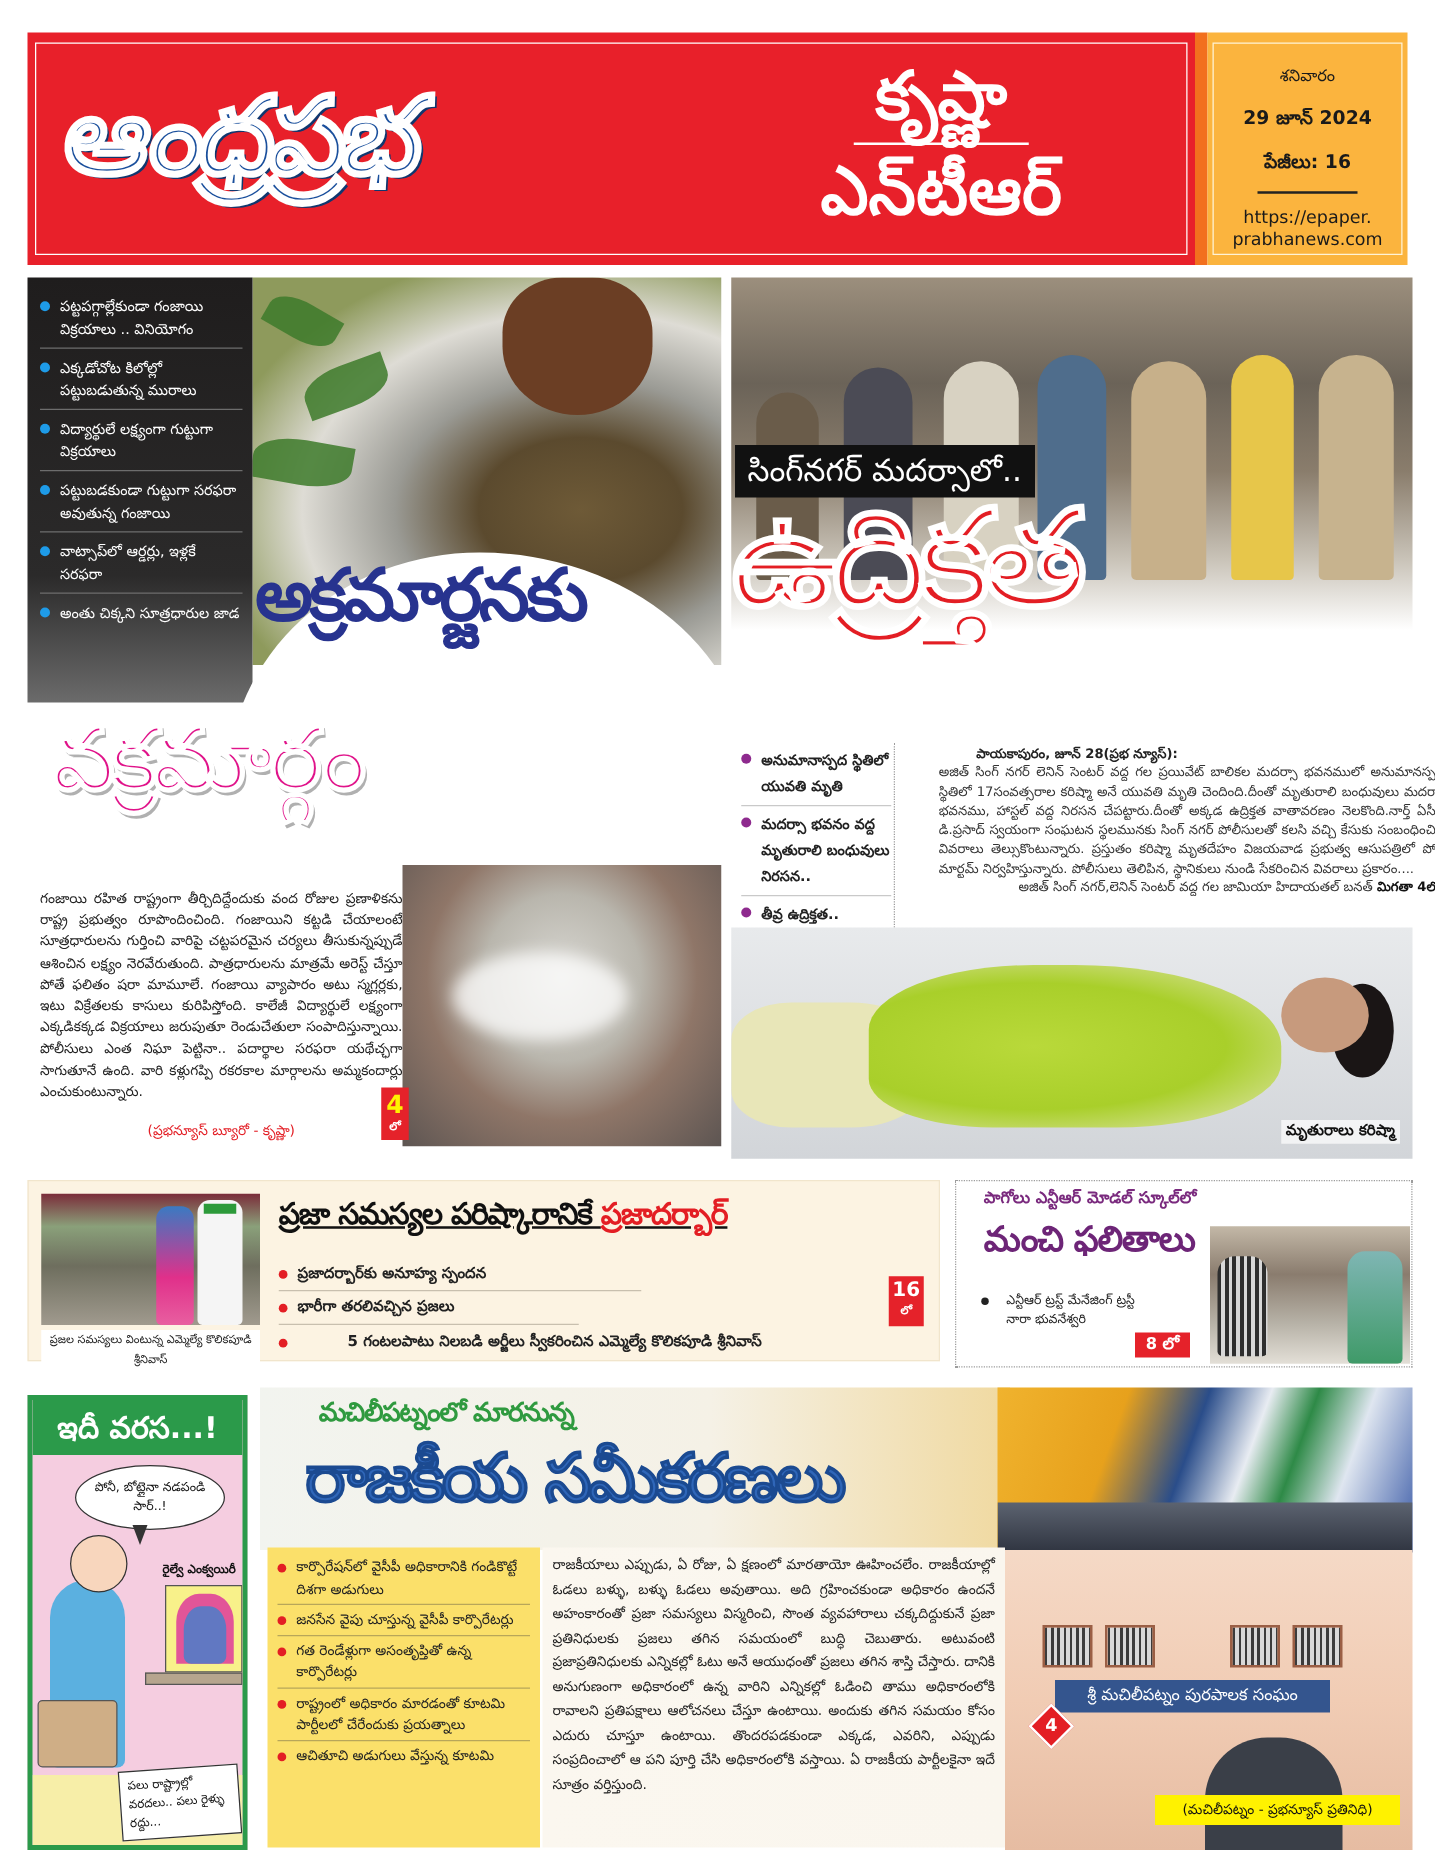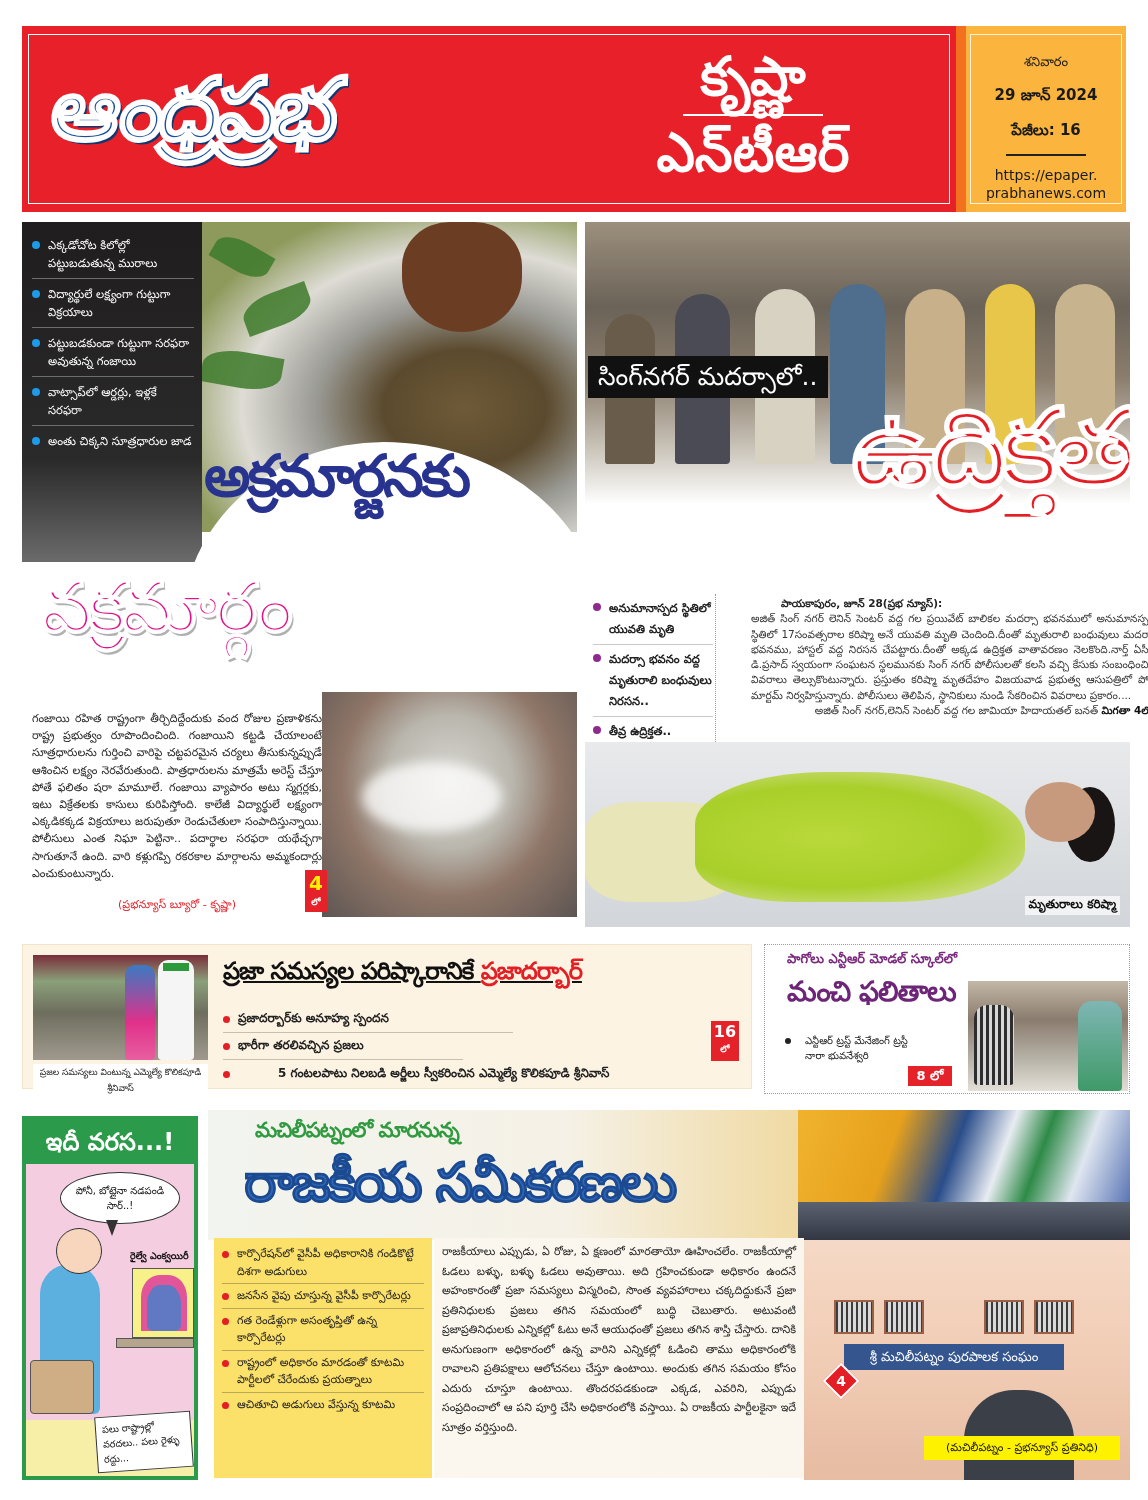--- a/index.html
+++ b/index.html
@@ -44,21 +44,21 @@
   .ganja-byline { position: absolute; left: 10px; top: 676px; width: 290px; text-align: center; font-size: 11px; color: #e31f26; }
   .jump-badge { position: absolute; background: #e5222a; color: #fff200; font-weight: bold; text-align: center; }
   .jump-ganja { left: 283px; top: 648px; width: 22px; height: 42px; font-size: 20px; line-height: 26px; }
   .jump-ganja .sub { display: block; font-size: 9px; color: #ffffff; line-height: 12px; }
 
   
   .madrasa-story { position: absolute; left: 585px; top: 222px; width: 545px; height: 705px; }
   .crowd-photo { position: absolute; left: 0; top: 0; width: 545px; height: 282px; background: linear-gradient(180deg, #9c8f7d 0%, #6b6358 30%, #8a7d6c 55%, #c9c3b8 80%, #ffffff 100%); overflow: hidden; }
   .crowd-photo .person { position: absolute; bottom: 40px; border-radius: 30px 30px 4px 4px; }
   .location-tag { position: absolute; left: 3px; top: 134px; background: #111111; color: #ffffff; font-size: 25px; padding: 6px 10px; line-height: 30px; }
-  .headline-red { position: absolute; left: 0; top: 172px; width: 545px; text-align: right; font-size: 108px; font-weight: bold; color: #e31e24; letter-spacing: -6px; line-height: 1; -webkit-text-stroke: 2px #ffffff; }
+  .headline-red { position: absolute; left: 0; top: 172px; width: 545px; text-align: left; font-size: 108px; font-weight: bold; color: #e31e24; letter-spacing: -6px; line-height: 1; -webkit-text-stroke: 2px #ffffff; }
   .mad-bullets { position: absolute; left: 8px; top: 372px; width: 120px; border-bottom: 1px dotted #999; }
   .m-bullet { display: flex; gap: 8px; padding: 4px 0; border-bottom: 1px solid #c9c9c9; }
   .m-bullet:last-child { border-bottom: none; }
   .m-dot { width: 8px; height: 8px; border-radius: 50%; background: #8e2a8e; margin-top: 5px; flex-shrink: 0; }
   .m-text { font-size: 11.5px; line-height: 21px; font-weight: bold; color: #222; }
   .mad-divider { position: absolute; left: 130px; top: 372px; width: 0; height: 166px; border-left: 1px dotted #9c9c9c; }
   .mad-body { position: absolute; left: 138px; top: 374px; width: 405px; font-size: 10.5px; line-height: 15.3px; color: #333; text-align: justify; margin-left: 28px; }
   .mad-body .dateline { font-weight: bold; color: #222; padding-left: 30px; }
   .mad-body .cont { text-align: right; padding-right: 4px; }
   .mad-body .cont b { color: #111; }
@@ -166,20 +166,24 @@
 <section class="ganja-story">
   <div class="ganja-photo">
     <div class="leaf" style="left:10px;top:20px;width:60px;height:30px;transform:rotate(30deg);"></div>
     <div class="leaf" style="left:40px;top:70px;width:70px;height:34px;transform:rotate(-20deg);"></div>
     <div class="leaf" style="left:0px;top:130px;width:80px;height:36px;transform:rotate(10deg);"></div>
     <div class="hand"></div>
   </div>
   <div class="ganja-bullets">
     <div class="g-bullet">
         <span class="g-dot"></span>
+        <span class="g-text">పట్టపగ్గాల్లేకుండా గంజాయి విక్రయాలు .. వినియోగం</span>
+      </div>
+    <div class="g-bullet">
+        <span class="g-dot"></span>
         <span class="g-text">ఎక్కడోచోట కిలోల్లో పట్టుబడుతున్న మురాలు</span>
       </div>
     <div class="g-bullet">
         <span class="g-dot"></span>
         <span class="g-text">విద్యార్థులే లక్ష్యంగా గుట్టుగా విక్రయాలు</span>
       </div>
     <div class="g-bullet">
         <span class="g-dot"></span>
         <span class="g-text">పట్టుబడకుండా గుట్టుగా సరఫరా అవుతున్న గంజాయి</span>
       </div>

